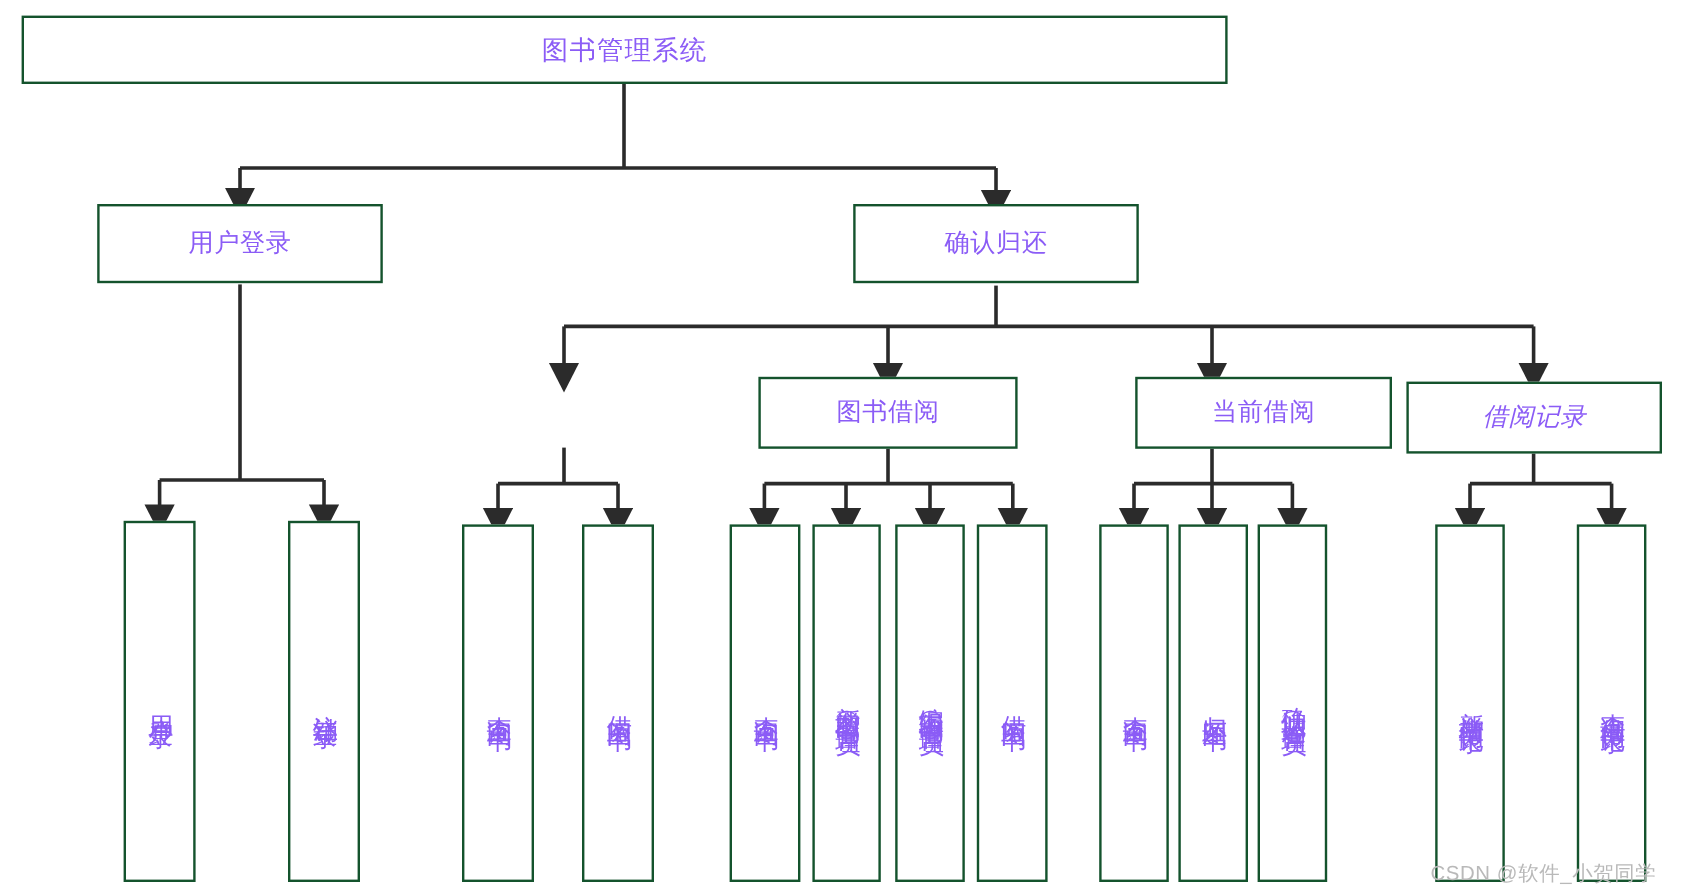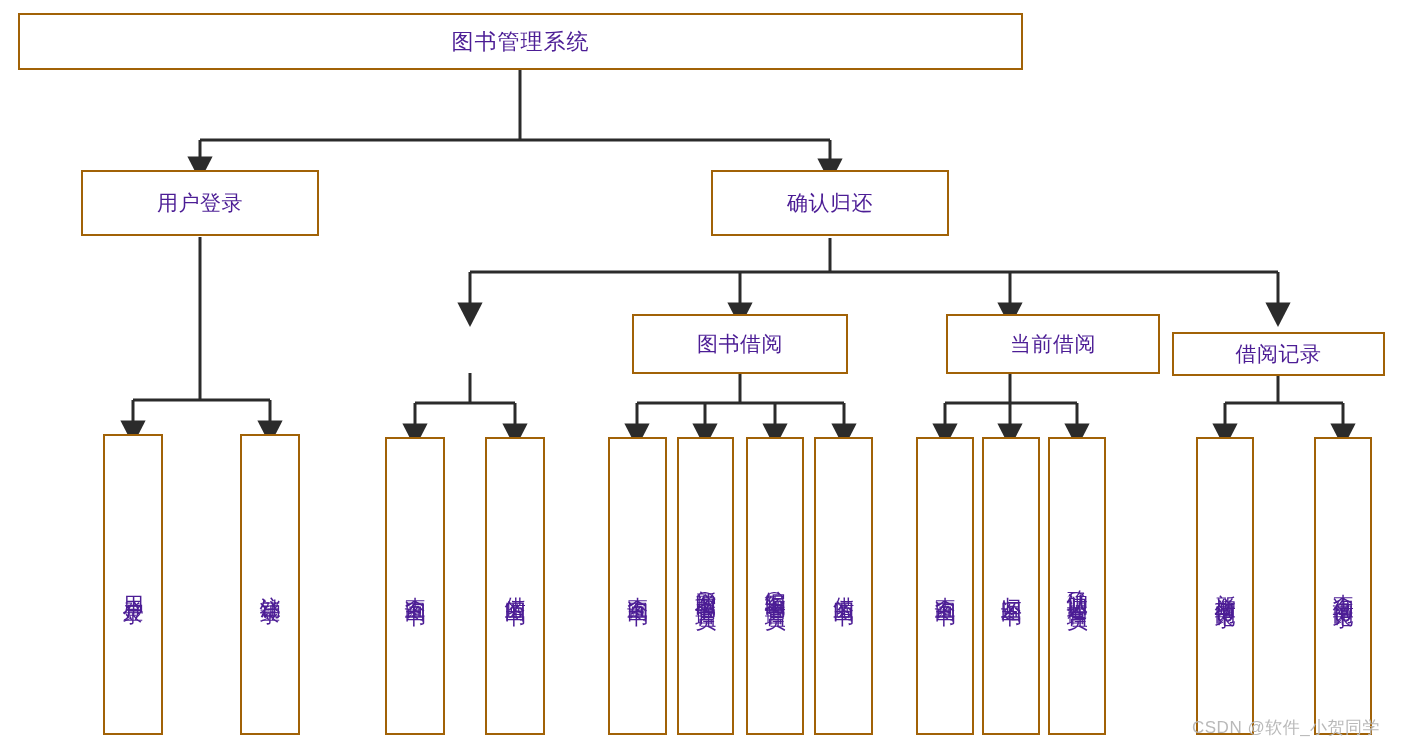--- a/index.html
+++ b/index.html
@@ -23,25 +23,25 @@
     left: 0;
     top: 0;
     width: 1405px;
     height: 747px;
     pointer-events: none;
   }
   .node {
     position: absolute;
     box-sizing: border-box;
     background: #ffffff;
-    border: 2px solid #a16207;
+    border: 2px solid #14532d;
     display: flex;
     align-items: center;
     justify-content: center;
-    color: #4c1d95;
+    color: #8b5cf6;
   }
   .node .node-label {
     display: block;
     text-align: center;
     line-height: 1.18;
     white-space: nowrap;
   }
   .node.horiz .node-label {
     font-size: 21px;
     letter-spacing: 0.5px;
@@ -139,21 +139,21 @@
   <div class="node horiz" style="left:711px; top:170px; width:238px; height:66px;">
     <span class="node-label">确认归还</span>
   </div>
 
   <div class="node horiz" style="left:632px; top:314px; width:216px; height:60px;">
     <span class="node-label">图书借阅</span>
   </div>
   <div class="node horiz" style="left:946px; top:314px; width:214px; height:60px;">
     <span class="node-label">当前借阅</span>
   </div>
-  <div class="node horiz" style="left:1172px; top:332px; width:213px; height:44px;">
+  <div class="node horiz" style="left:1172px; top:318px; width:213px; height:60px;font-style:italic;">
     <span class="node-label">借阅记录</span>
   </div>
 
   <div class="node vert" style="left:103px; top:434px; width:60px; height:301px;">
     <span class="node-label">用户登录</span>
   </div>
   <div class="node vert" style="left:240px; top:434px; width:60px; height:301px;">
     <span class="node-label">注销登录</span>
   </div>
 

